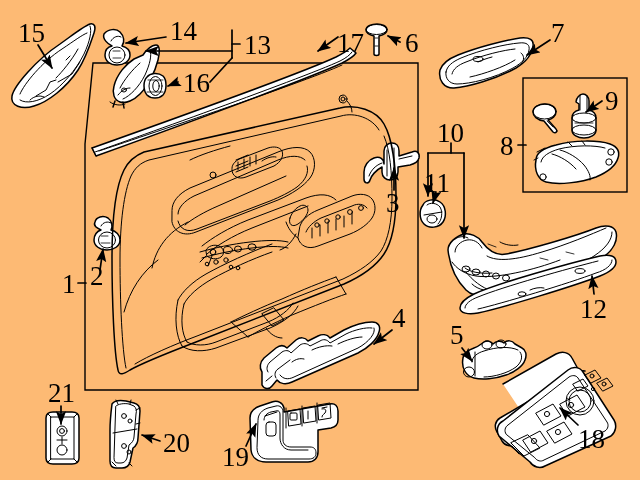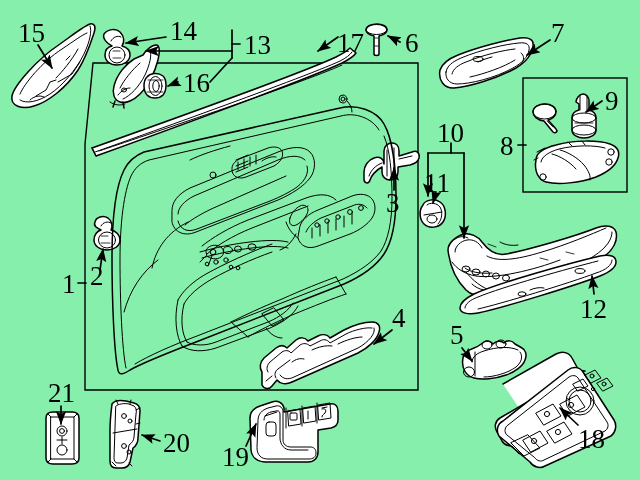--- a/index.html
+++ b/index.html
@@ -1,17 +1,17 @@
 <!DOCTYPE html>
 <html><head>
 <meta charset="utf-8">
 <style>
   html,body{margin:0;padding:0;background:#ffffff;}
   body{width:640px;height:480px;overflow:hidden;font-family:"Liberation Serif",serif;}
-  #stage{position:relative;width:640px;height:480px;background:#86efac;}
+  #stage{position:relative;width:640px;height:480px;background:#fdba74;}
   #stage svg{position:absolute;top:0;left:0;width:640px;height:480px;}
   .cal{font-family:"Liberation Serif",serif;font-size:27px;fill:#000;font-weight:400;}
 </style>
 </head>
 <body>
 
 <div id="stage">
 
 <svg viewBox="0 0 640 480" xmlns="http://www.w3.org/2000/svg">
   <defs>

